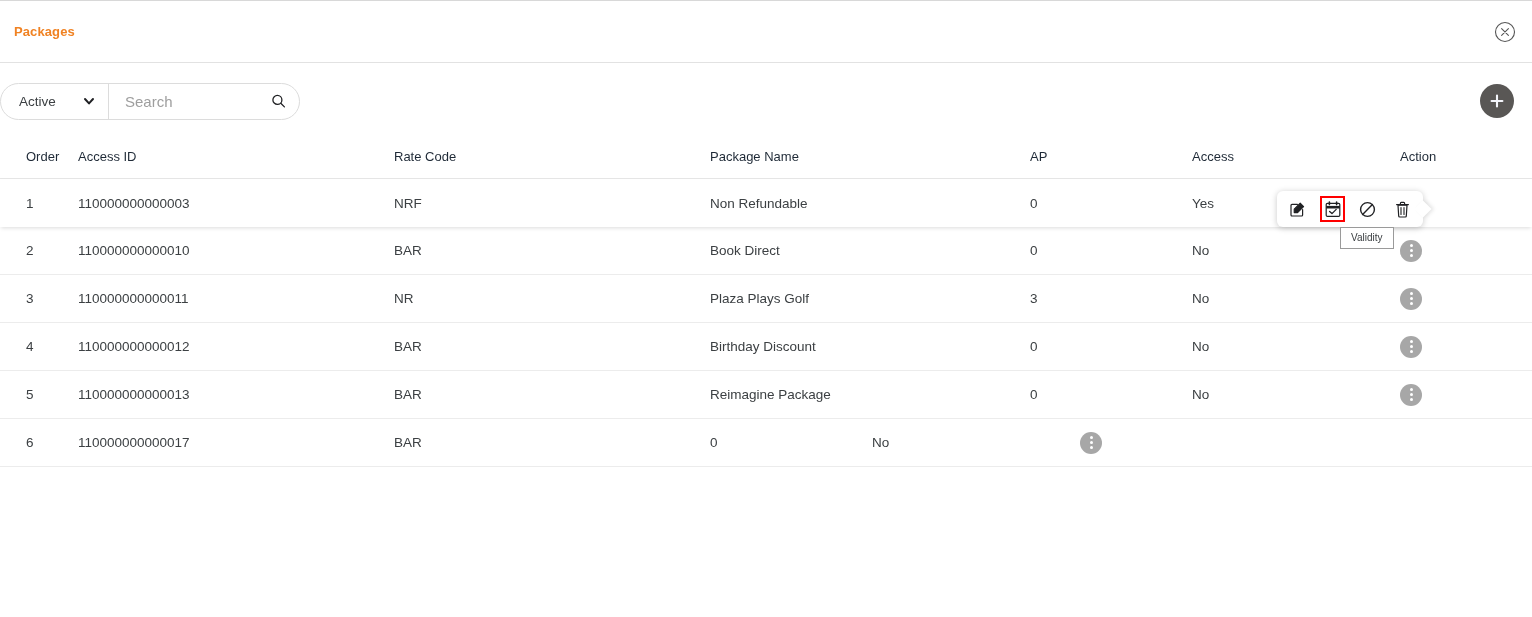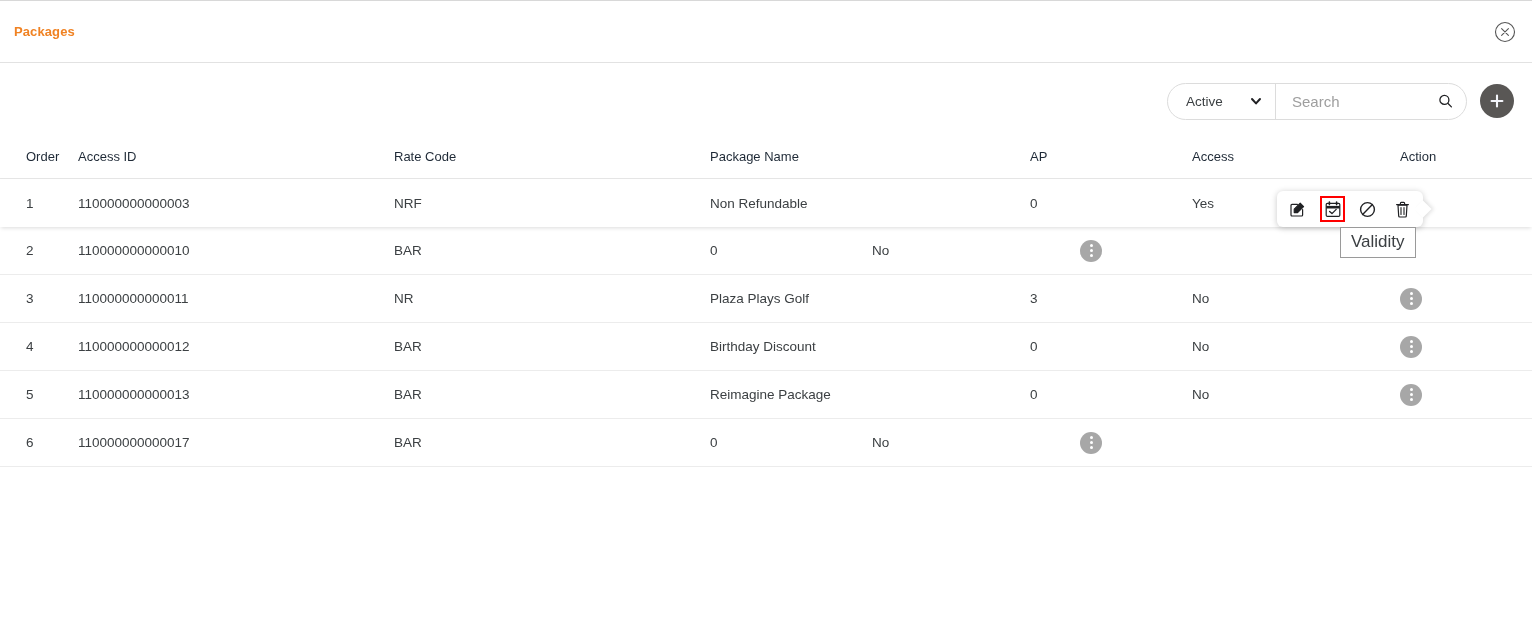--- a/index.html
+++ b/index.html
@@ -40,21 +40,21 @@
     color: #555;
   }
   .close-btn svg { display: block; }
 
   
   .toolbar {
     position: relative;
     height: 76px;
     display: flex;
     align-items: center;
-    justify-content: flex-end;
+    justify-content: space-between;
     padding-right: 18px;
   }
   .filter-search {
     display: flex;
     align-items: center;
     height: 37px;
     border: 1px solid #dcdcdc;
     border-radius: 19px;
     background: #fff;
     overflow: hidden;
@@ -210,21 +210,21 @@
     outline: 2px solid #ff0000;
     outline-offset: 2px;
   }
   .tooltip {
     position: absolute;
     left: 1340px;
     top: 226px;
     background: #fff;
     border: 1px solid #9a9a9a;
     padding: 4px 10px 5px;
-    font-size: 17px;
+    font-size: 10px;
     color: #3c4043;
     z-index: 25;
     white-space: nowrap;
   }
 </style>
 </head>
 <body>
 
 <div class="app">
 
@@ -291,20 +291,21 @@
             <i></i>
             <i></i>
           </div>
       </div>
     </div>
 
     <div class="row">
       <div class="c c-order">2</div>
       <div class="c c-pkgid">110000000000010</div>
       <div class="c c-rate">BAR</div>
+      <div class="c c-name">Book Direct</div>
       <div class="c c-ap">0</div>
       <div class="c c-access">No</div>
       <div class="c c-action">
         <div class="dots-btn">
             <i></i>
             <i></i>
             <i></i>
           </div>
       </div>
     </div>

